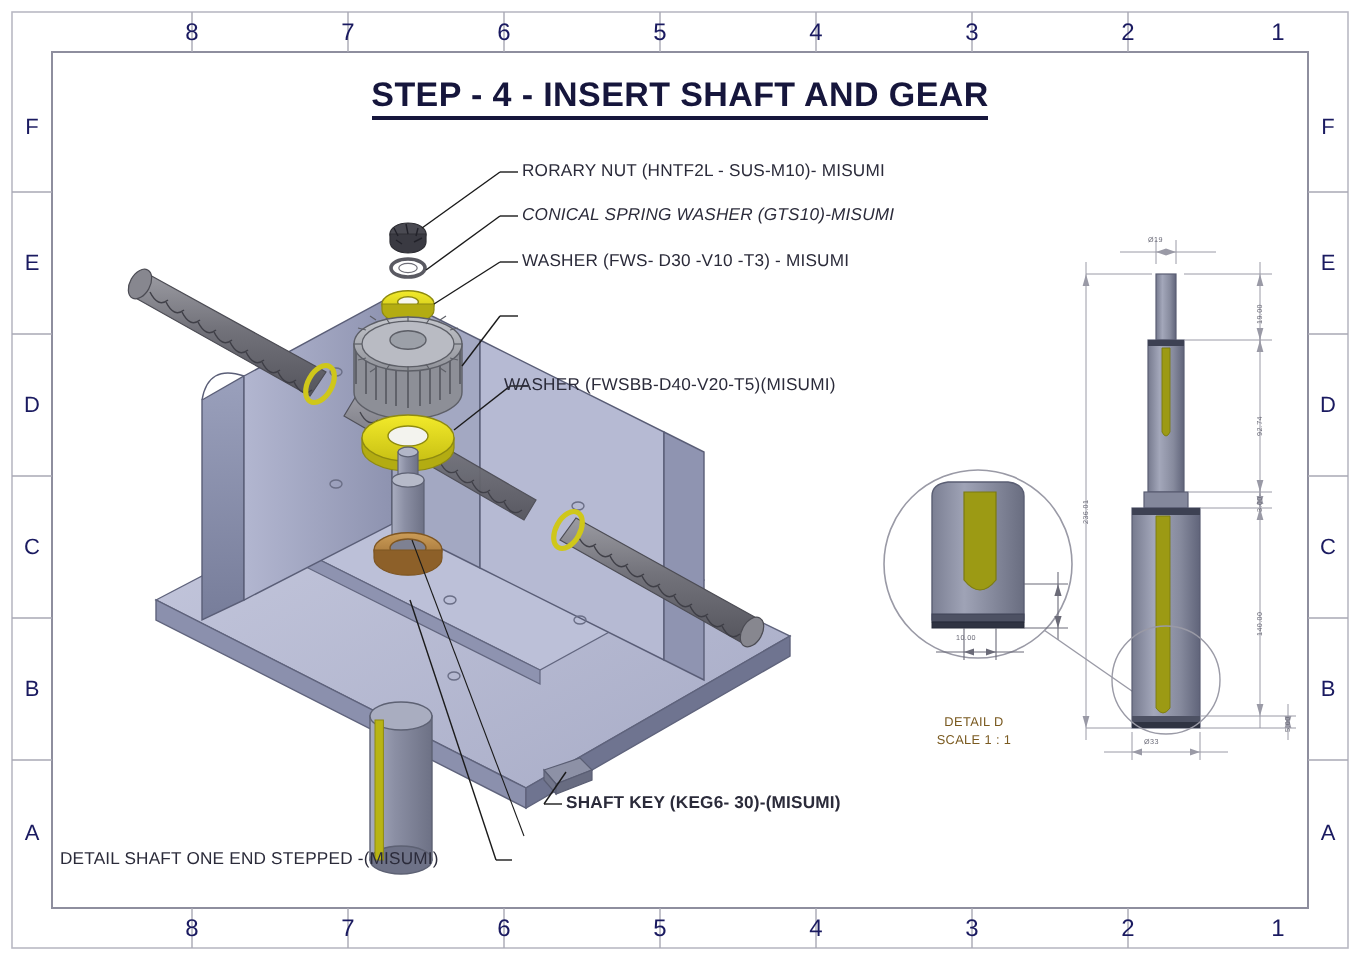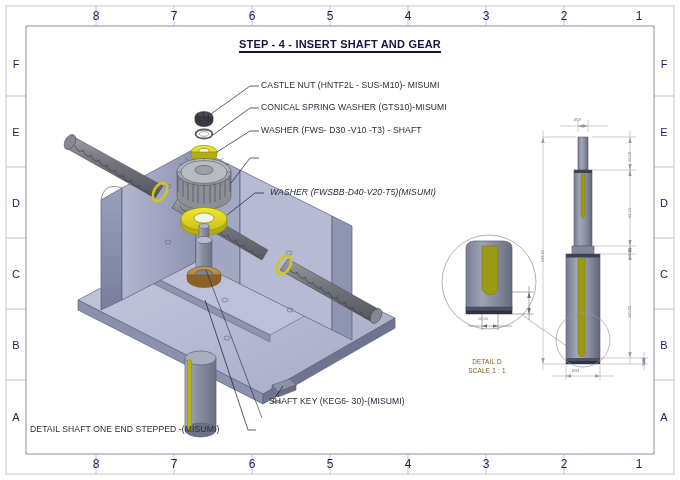--- a/index.html
+++ b/index.html
@@ -3,21 +3,21 @@
 <meta charset="utf-8">
 <style>
   html,body{margin:0;padding:0;background:#fff;}
   body{width:680px;height:480px;overflow:hidden;
        font-family:"Liberation Sans", sans-serif;color:#2b2b3a;}
   #sheet{position:relative;width:680px;height:480px;background:#ffffff;}
   .zone-cell{position:absolute;display:flex;align-items:center;justify-content:center;}
 
   
   .title{position:absolute;left:0;top:38px;width:680px;text-align:center;
-         font-size:11px;font-weight:bold;letter-spacing:.2px;color:#16163c;}
+         font-size:17px;font-weight:bold;letter-spacing:.2px;color:#16163c;}
   .title span{border-bottom:2px solid #16163c;padding-bottom:1px;}
 
   
   .callout{position:absolute;font-size:8.6px;color:#2b2b3a;white-space:nowrap;
            letter-spacing:.1px;}
 
   
   .detail-txt{position:absolute;font-size:6.4px;color:#7a5a20;line-height:1.35;
               text-align:center;letter-spacing:.2px;}
 
@@ -418,32 +418,32 @@
       <line x1="272" y1="402" x2="281" y2="402"></line>
 
       <path d="M205,300 L248,430"></path>
       <line x1="248" y1="430" x2="256" y2="430"></line>
 
       <path d="M206,270 L262,418" stroke-width="0.55"></path>
     </g>
   </svg>
 
   <div class="callout" style="left:261px;top:80px;">
-    <span>CASTLE NUT (HNTF2L - SUS-M10)- MISUMI</span>
-  </div>
-  <div class="callout" style="left:261px;top:102px;">
+    <span>RORARY NUT (HNTF2L - SUS-M10)- MISUMI</span>
+  </div>
+  <div class="callout" style="left:261px;top:102px;font-style:italic;">
     <span>CONICAL SPRING WASHER (GTS10)-MISUMI</span>
   </div>
   <div class="callout" style="left:261px;top:125px;">
-    <span>WASHER (FWS- D30 -V10 -T3) - SHAFT</span>
-  </div>
-  <div class="callout" style="left:270px;top:187px;font-style:italic;">
+    <span>WASHER (FWS- D30 -V10 -T3) - MISUMI</span>
+  </div>
+  <div class="callout" style="left:252px;top:187px;">
     <span>WASHER (FWSBB-D40-V20-T5)(MISUMI)</span>
   </div>
-  <div class="callout" style="left:269px;top:396px;">
+  <div class="callout" style="left:283px;top:396px;font-weight:bold;">
     <span>SHAFT KEY (KEG6- 30)-(MISUMI)</span>
   </div>
   <div class="callout" style="left:30px;top:424px;">
     <span>DETAIL SHAFT ONE END STEPPED -(MISUMI)</span>
   </div>
 
   <svg width="680" height="480">
     <defs>
       <linearGradient id="dShaft" x1="0" y1="0" x2="1" y2="0">
         <stop offset="0%" stop-color="#7b7f93"></stop>

